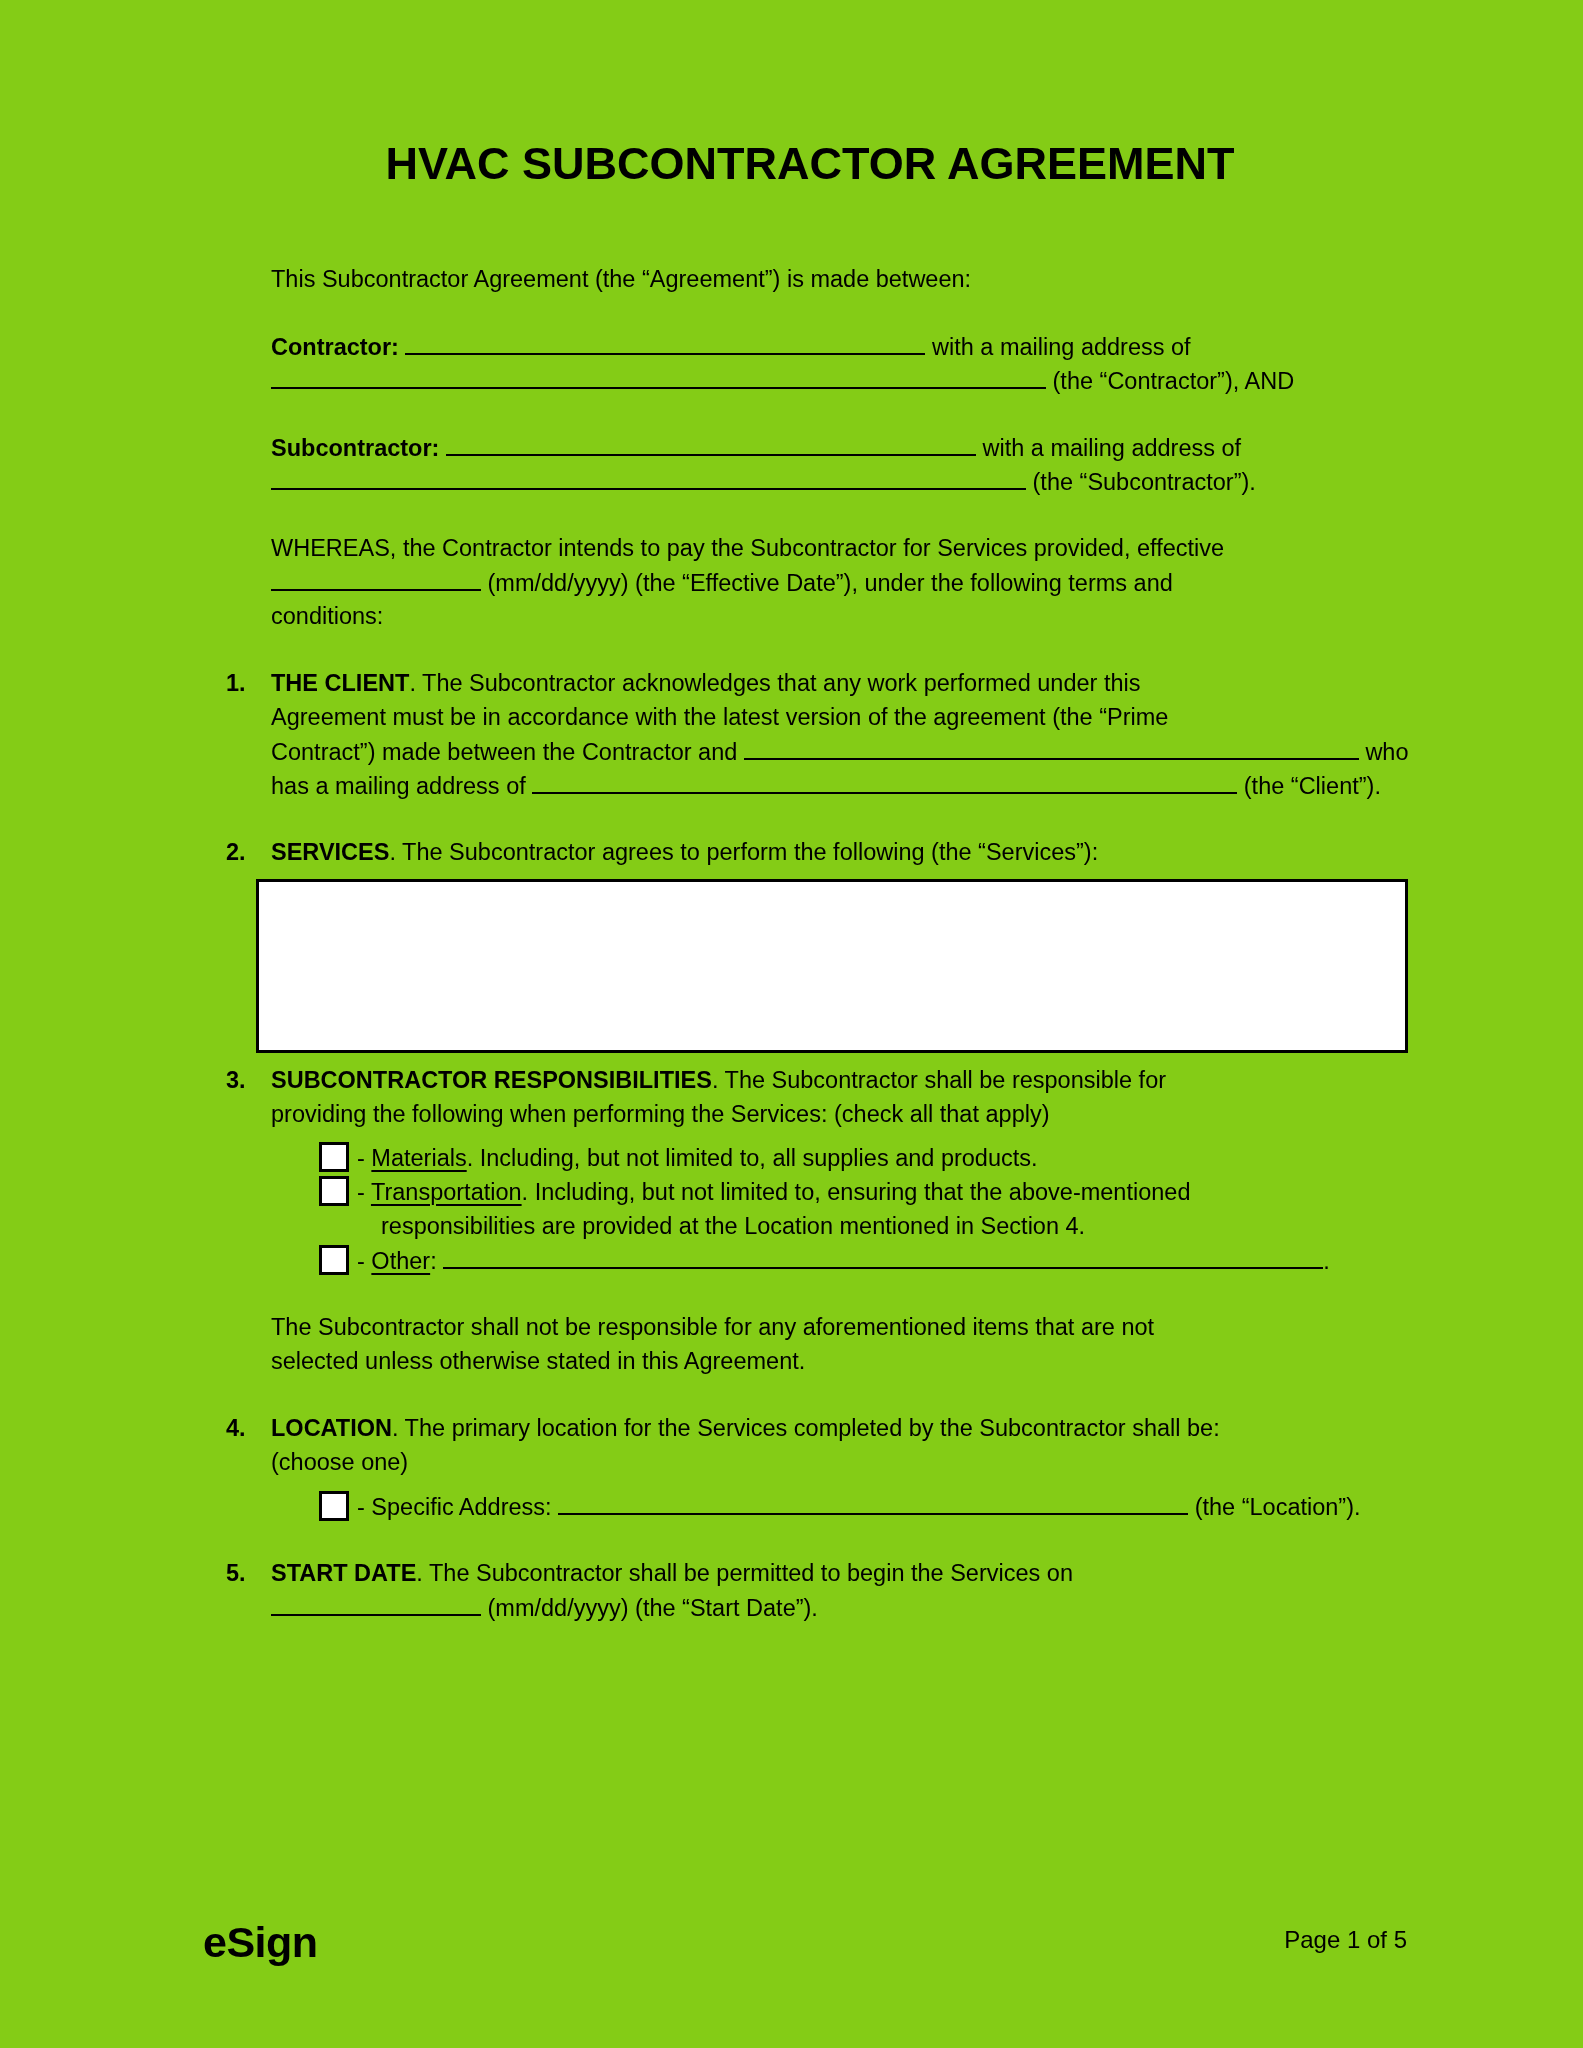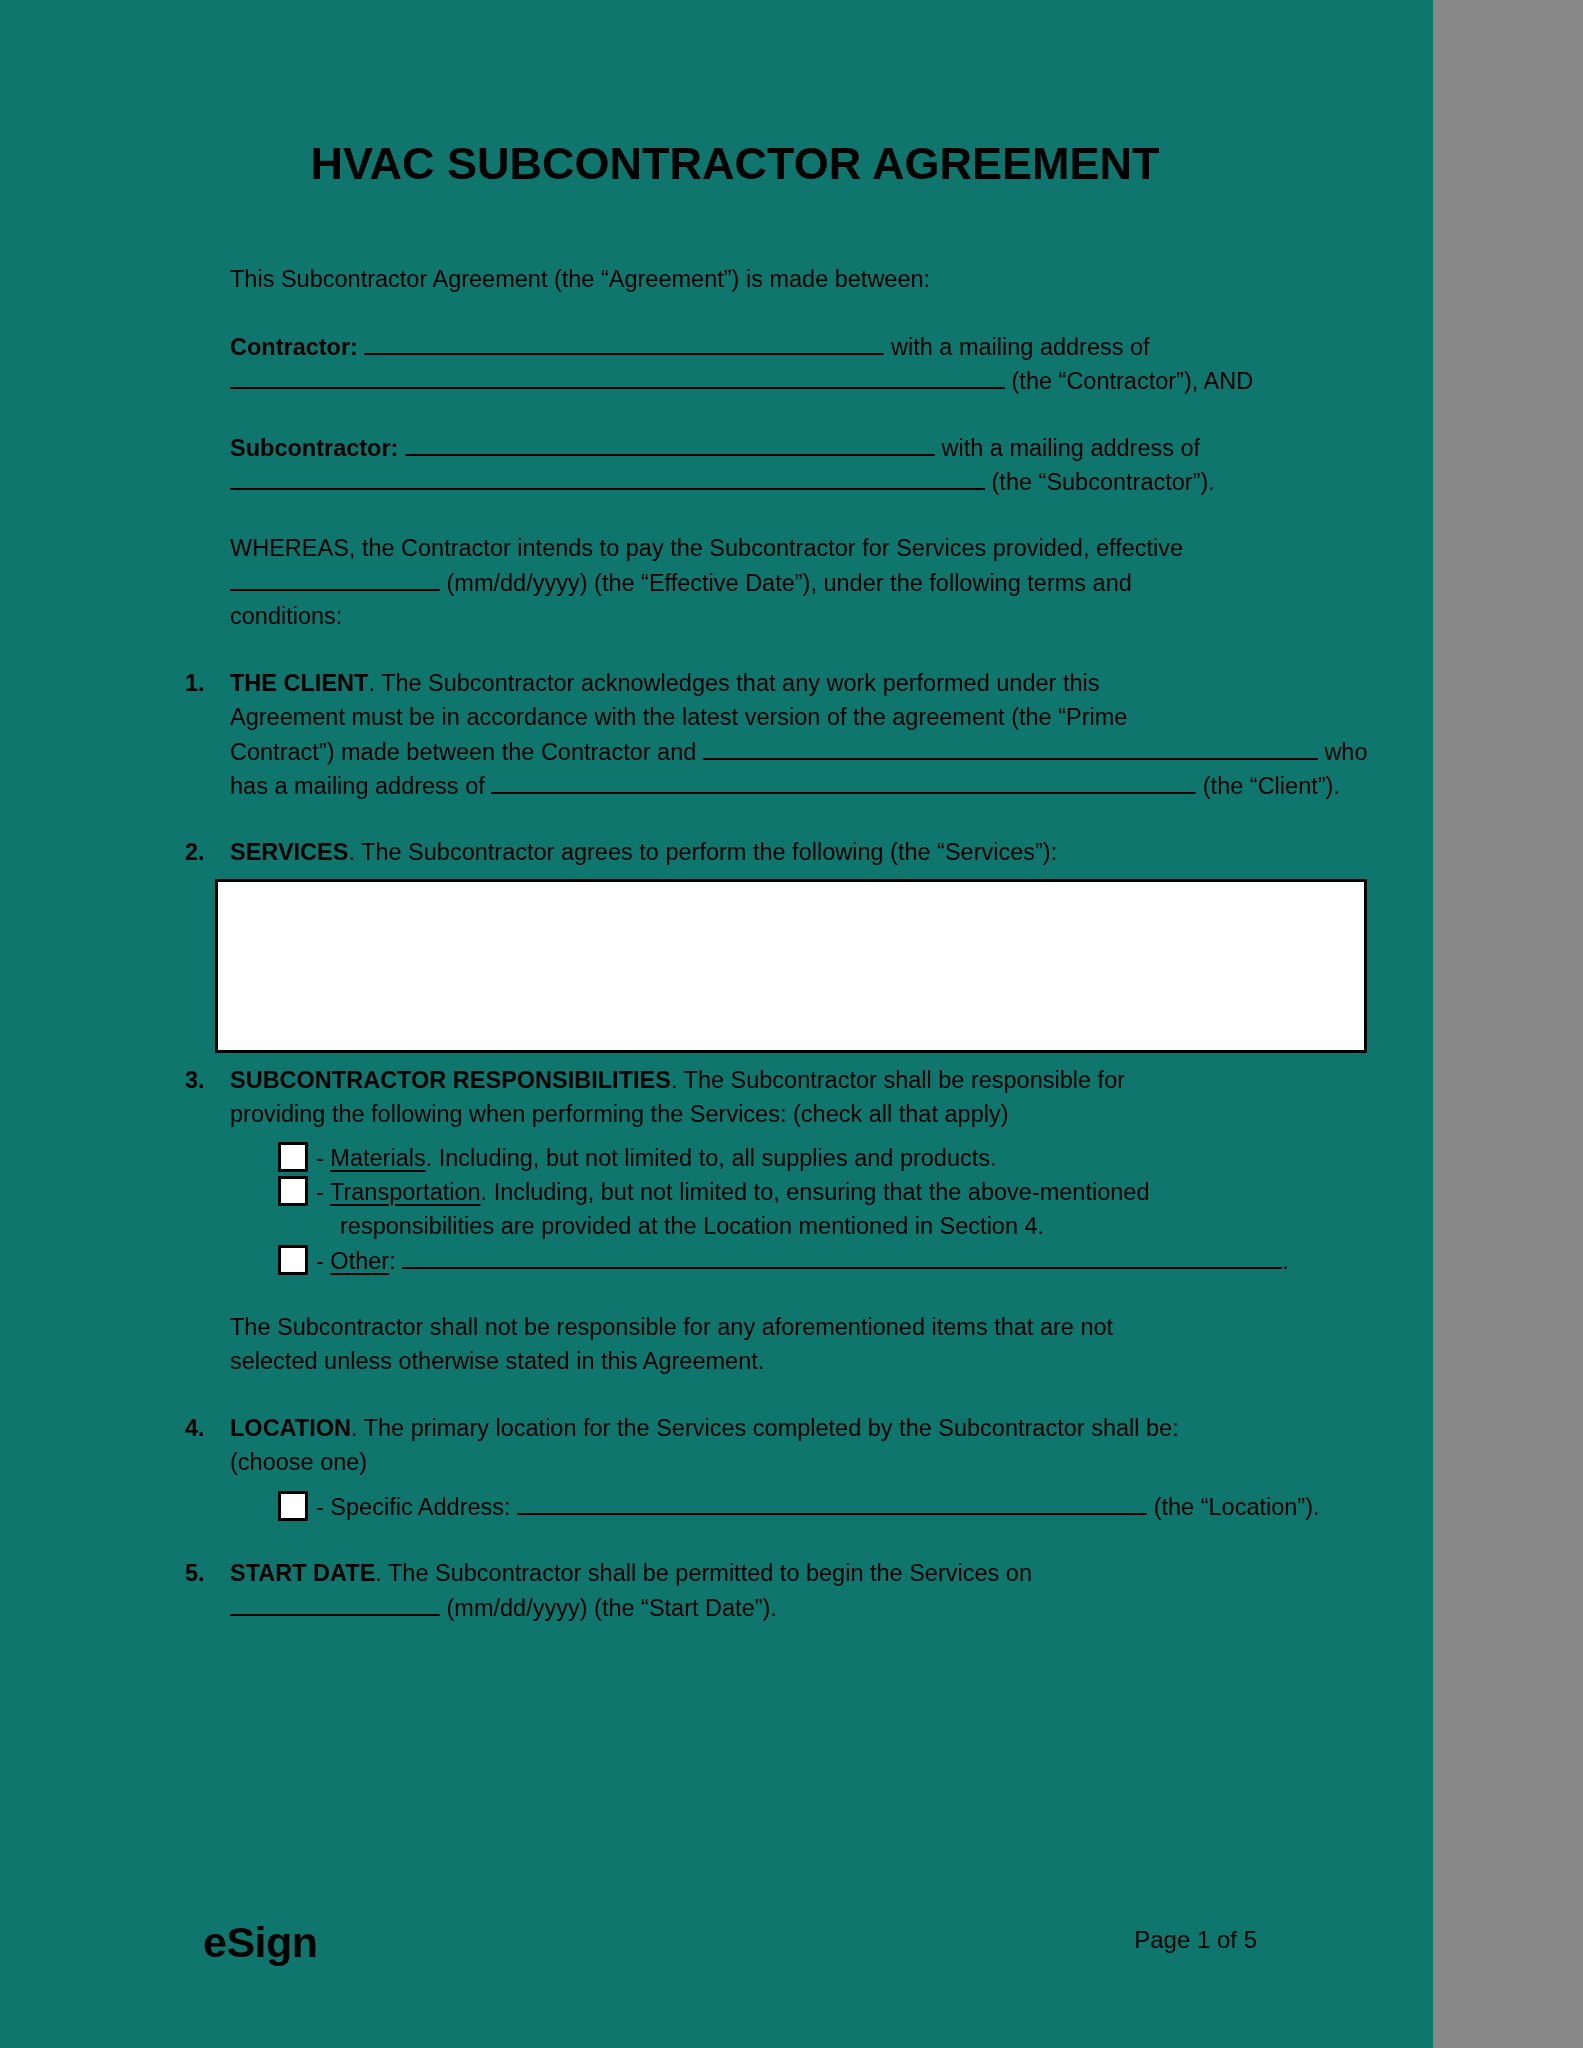--- a/index.html
+++ b/index.html
@@ -1,31 +1,31 @@
 <!DOCTYPE html>
 <html><head>
 <meta charset="utf-8">
 <style>
   html,body{margin:0;padding:0;background:#888;}
   #page{
     position:relative;
-    width:1433px;height:2048px;
-    background:#0f766e;color:#000;
+    width:1583px;height:2048px;
+    background:#84cc16;color:#000;
     font-family:"Liberation Sans", sans-serif;
     font-size:23.5px;
     overflow:hidden;
   }
   #doc-header{padding:138px 193px 0 230px;}
   #doc-title{
     margin:0;padding:0;
     font-size:45px;font-weight:700;
     text-align:center;line-height:52px;
     letter-spacing:0px;
   }
-  #doc-body{padding:72px 193px 0 230px;}
+  #doc-body{padding:72px 193px 0 230px;margin-left:41px;}
   .p,.item,.checklist,.box-wrap{margin:0 0 33px 0;}
   .tight{margin-bottom:10px !important;}
   .line{height:34px;line-height:34px;white-space:nowrap;}
   .b{font-weight:700;}
   .u{text-decoration:underline;text-decoration-thickness:2px;text-underline-offset:4px;}
   .blank{
     display:inline-block;
     border-bottom:2.5px solid #000;
     height:24px;
     vertical-align:baseline;

